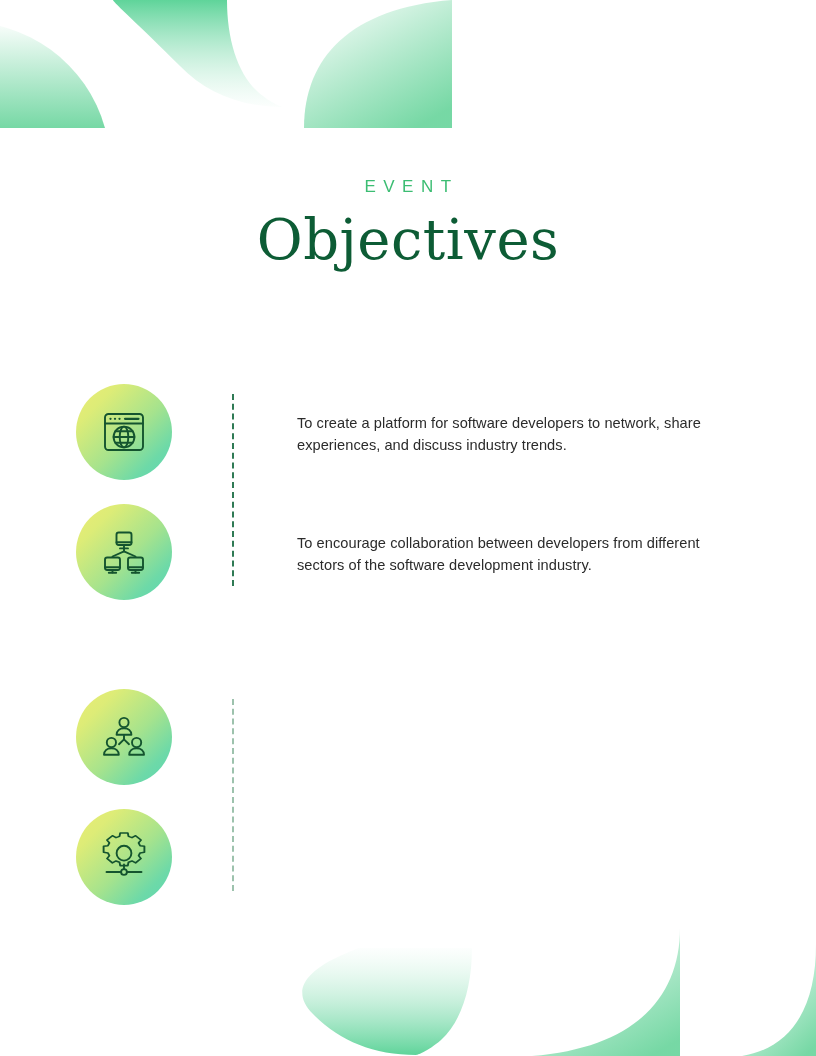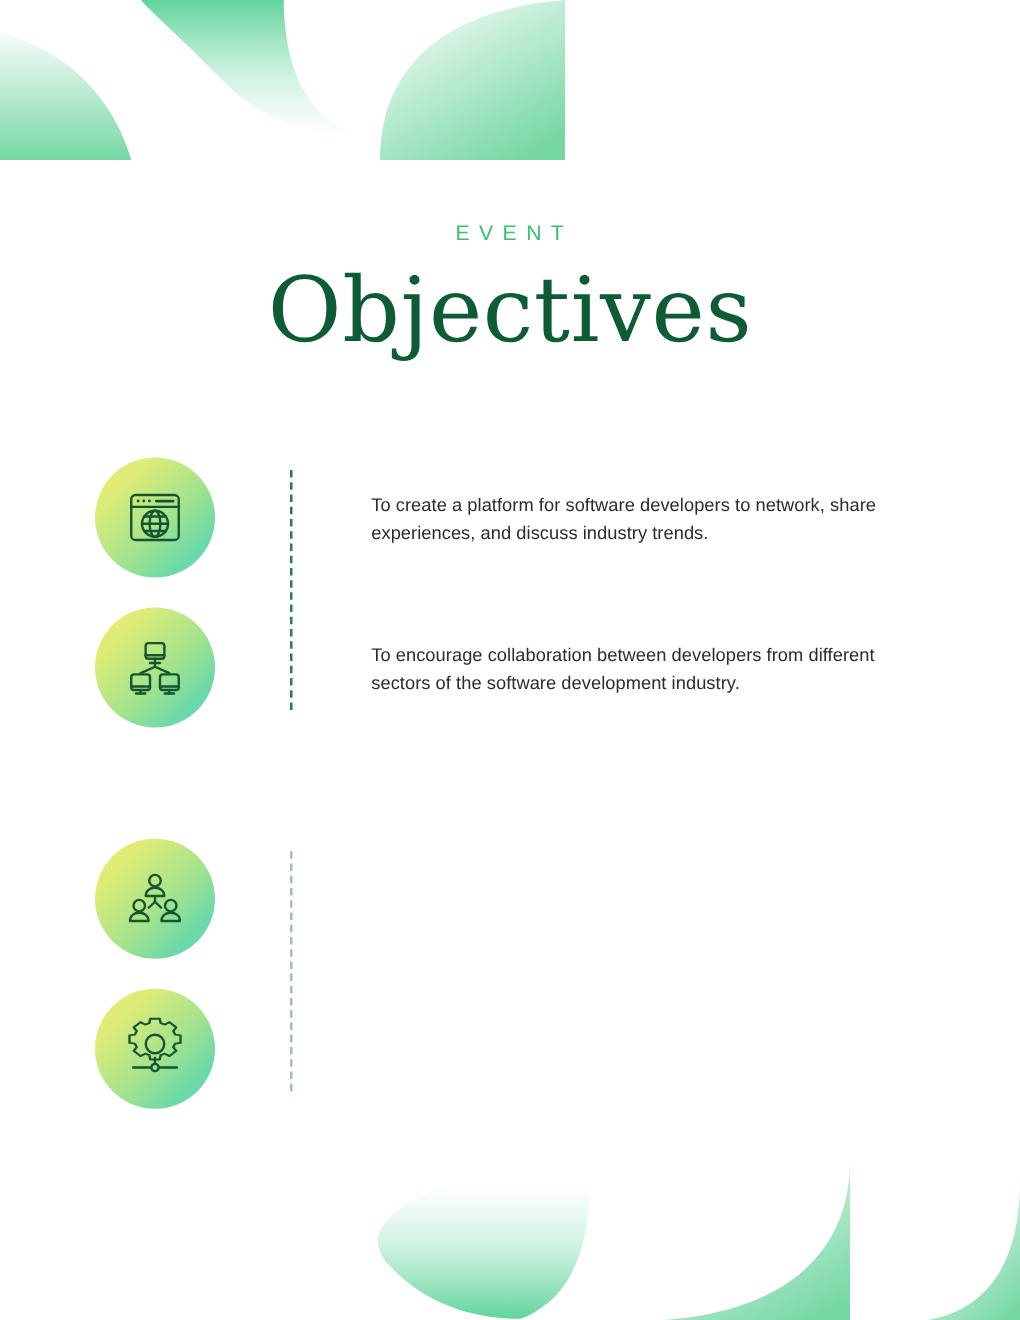--- a/index.html
+++ b/index.html
@@ -48,34 +48,34 @@
     letter-spacing: 7.5px;
     color: #3cbd73;
     text-transform: uppercase;
     line-height: 1;
     margin: 0;
     padding-left: 7px;
     font-weight: 400;
   }
   .title {
     font-family: "DejaVu Serif", "Liberation Serif", serif;
-    font-size: 72px;
+    font-size: 56px;
     color: #0d5c35;
     line-height: 1;
     margin: 0;
     padding-top: 17px;
     font-weight: 400;
     letter-spacing: 0.5px;
   }
 
   
   .objectives {
     position: absolute;
     left: 0;
-    top: 366px;
+    top: 384px;
     width: 816px;
   }
 
   .group {
     position: relative;
   }
   .group + .group {
     margin-top: 89px;
   }
 

